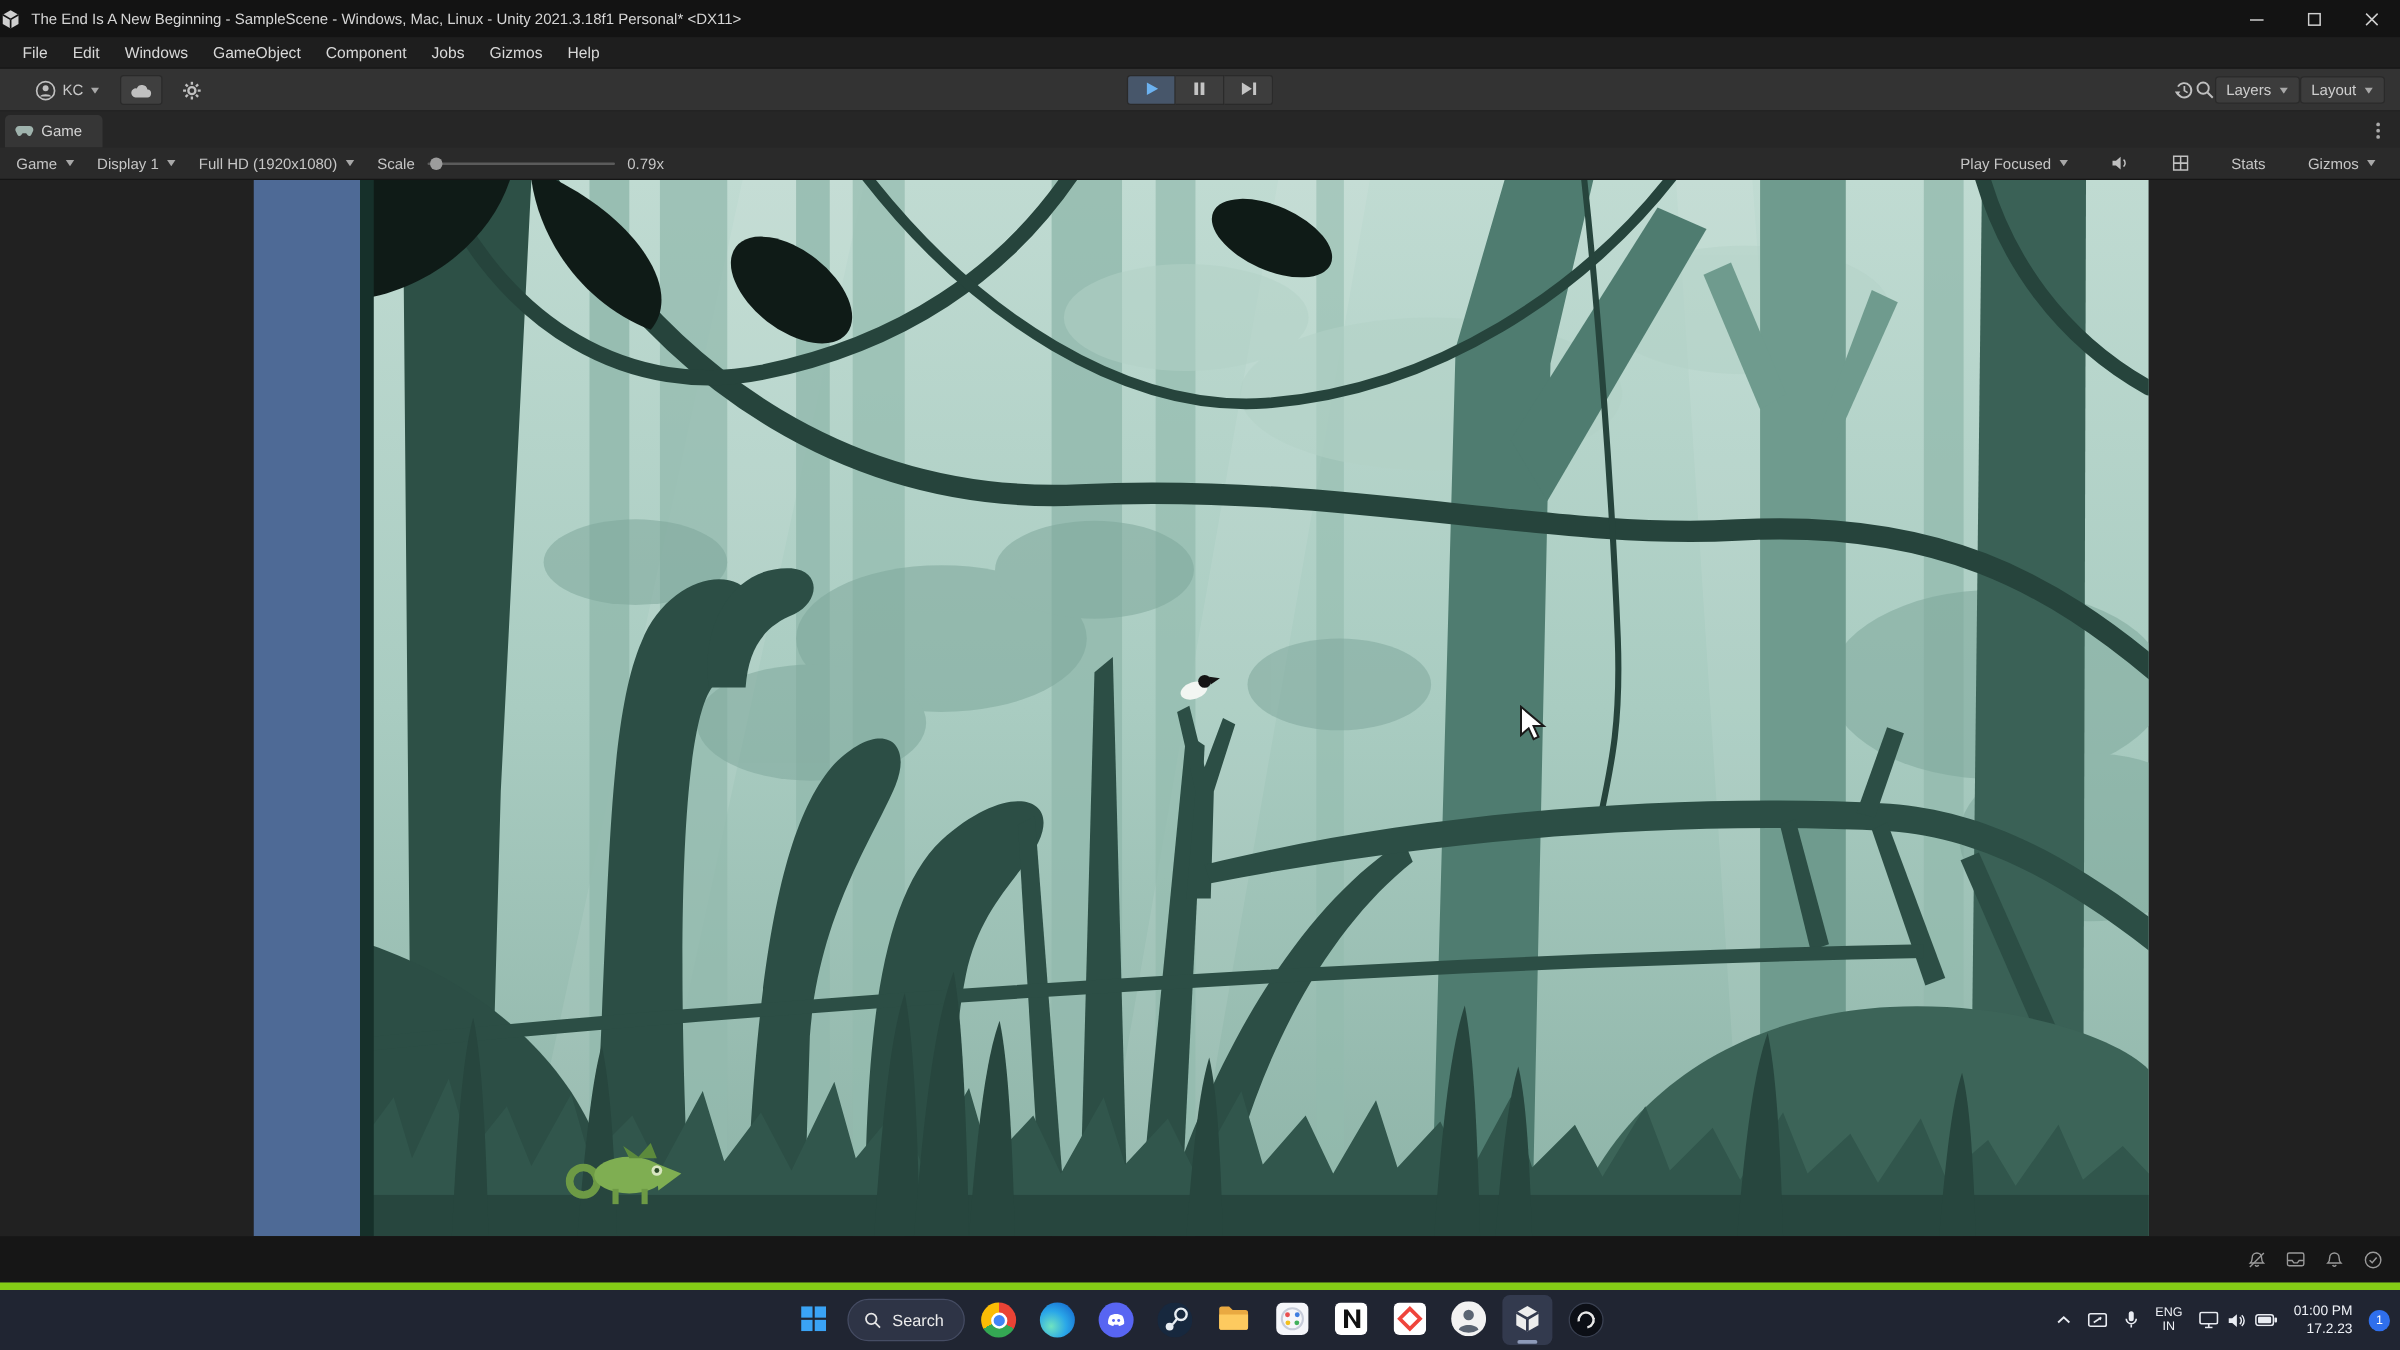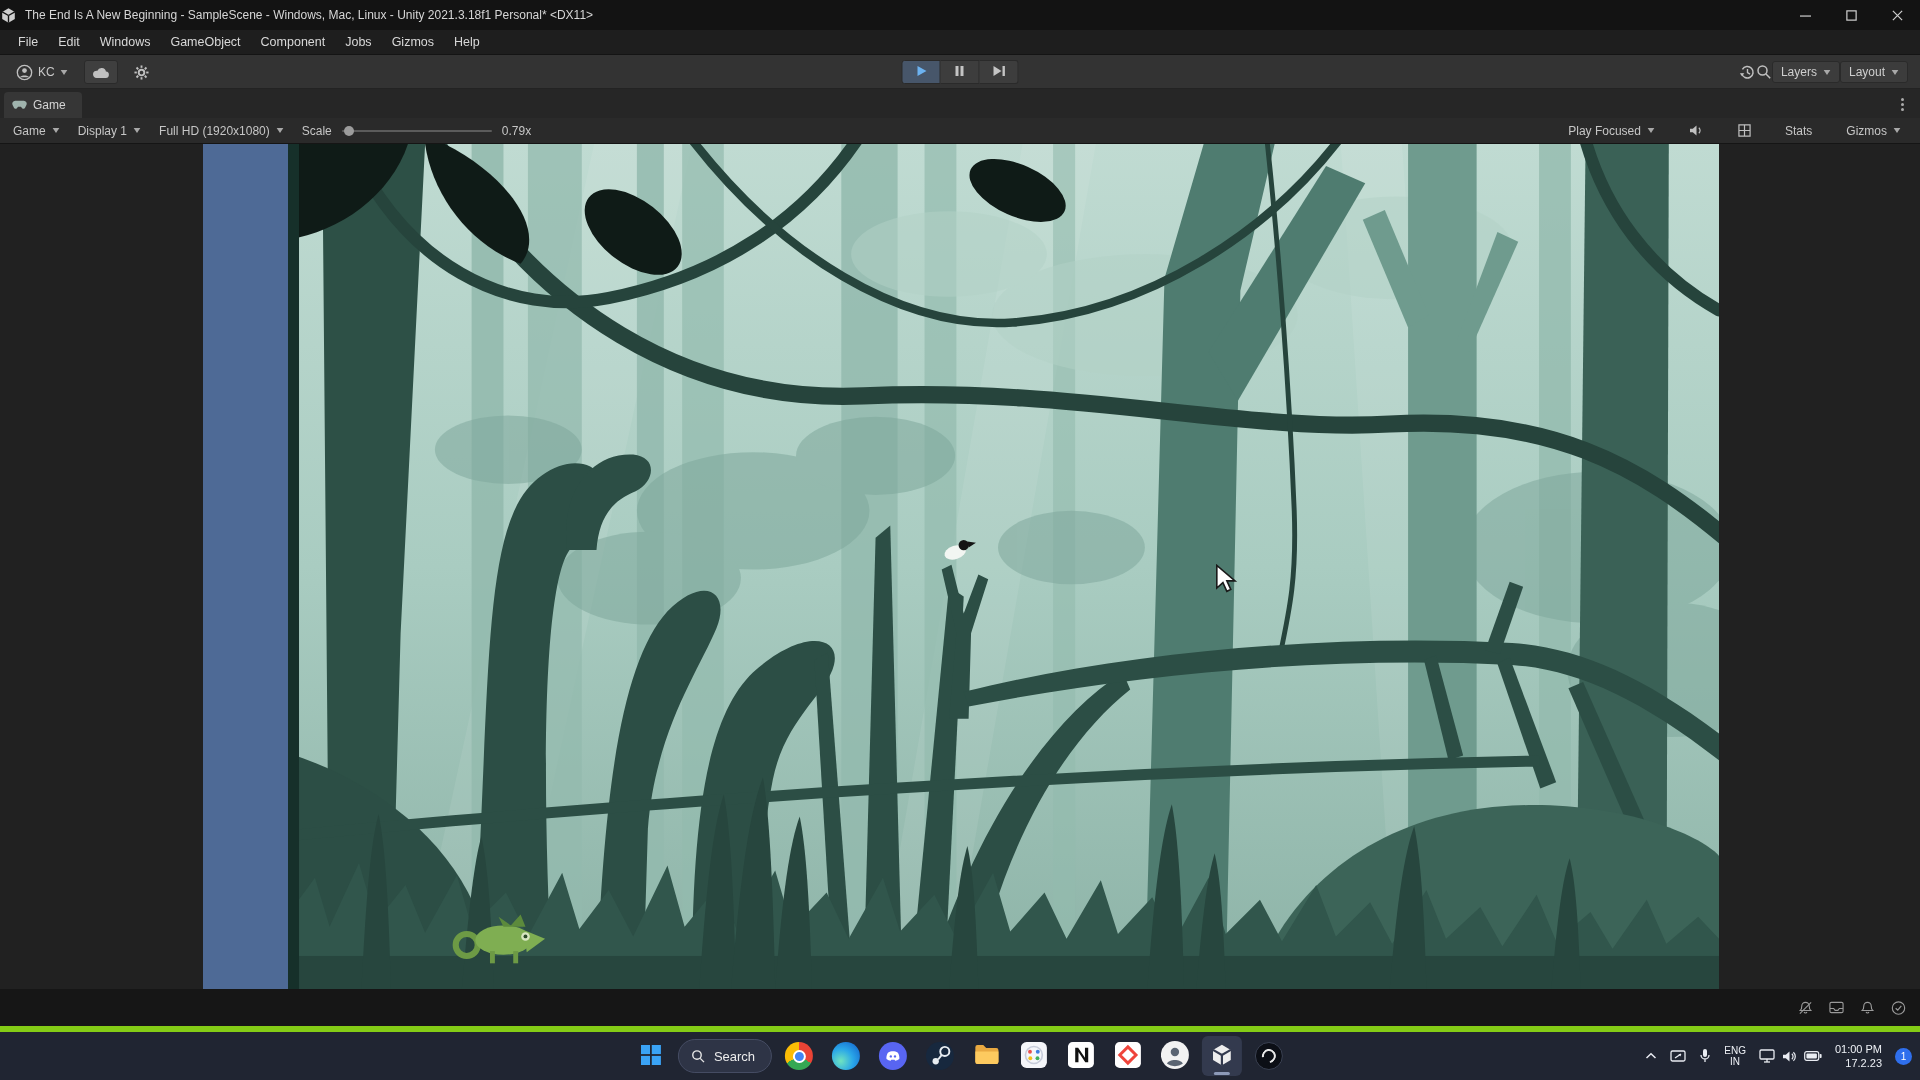--- a/index.html
+++ b/index.html
@@ -15,21 +15,21 @@
   .title-text { font-size:12px; color:#d6d6d6; white-space:nowrap; }
   .win-controls { margin-left:auto; display:flex; height:100%; }
   .win-btn { width:46px; height:100%; background:transparent; border:0; color:#cfcfcf; display:flex; align-items:center; justify-content:center; }
 
   
   .menubar { top:30px; height:25px; background:#1e1e1e; display:flex; align-items:center; padding-left:8px; border-bottom:1px solid #141414; }
   .menu-item { padding:0 10px; font-size:12.5px; color:#d8d8d8; height:100%; display:flex; align-items:center; }
 
   
   .toolbar { top:55px; height:34px; background:#333333; border-bottom:1px solid #232323; }
-  .tb-left { position:absolute; left:8px; top:5px; height:24px; display:flex; gap:8px; align-items:center; }
+  .tb-left { position:absolute; left:20px; top:5px; height:24px; display:flex; gap:8px; align-items:center; }
   .tb-right { position:absolute; right:12px; top:5px; height:24px; display:flex; gap:0; align-items:center; }
   .tbtn { background:#3f3f3f; border:1px solid #2a2a2a; border-radius:3px; height:24px; color:#c8c8c8; display:flex; align-items:center; justify-content:center; padding:0 7px; gap:5px; font-size:12px; }
   .tbtn.flat { background:transparent; border-color:transparent; }
   .caret { width:8px; height:5px; display:inline-flex; color:#a8a8a8; }
   .play-group { position:absolute; left:50%; transform:translateX(-50%); top:5px; display:flex; }
   .pg-btn { width:39px; height:24px; background:#3d3d3d; border:1px solid #2a2a2a; border-left-width:0; color:#c4c4c4; display:flex; align-items:center; justify-content:center; }
   .pg-btn:first-child { border-left-width:1px; border-radius:3px 0 0 3px; }
   .pg-btn:last-child { border-radius:0 3px 3px 0; }
   .pg-btn.active { background:#47566a; color:#6cb2f0; }
   .drop { display:flex; align-items:center; gap:6px; font-size:12px; color:#cfcfcf; background:#3c3c3c; border:1px solid #2a2a2a; border-radius:3px; height:22px; padding:0 8px; }

